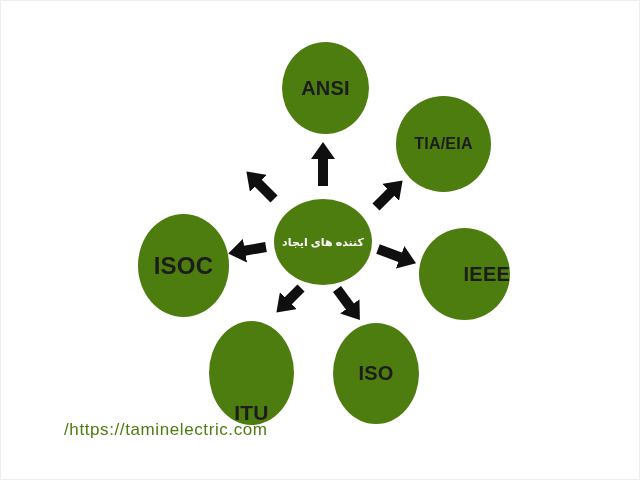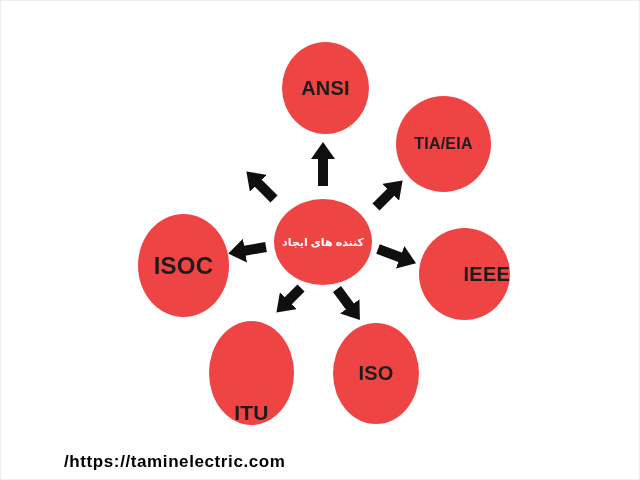--- a/index.html
+++ b/index.html
@@ -7,21 +7,21 @@
     position: relative;
     width: 640px; height: 480px;
     background: #ffffff;
     border: 1px solid #ededed;
     box-sizing: border-box;
     overflow: hidden;
     font-family: "Liberation Sans", "DejaVu Sans", sans-serif;
   }
   .node {
     position: absolute;
-    background: #ef4444;
+    background: #4d7c0f;
     border-radius: 50%;
     display: flex;
     align-items: center;
     justify-content: center;
     text-align: center;
     color: #1c1c1c;
     font-weight: bold;
     letter-spacing: 0.2px;
   }
   .node-center   { left: 273px; top: 198px; width: 98px; height: 86px; flex-direction: column; }
@@ -48,25 +48,24 @@
   }
   .arrow-line {
     stroke: #0f0f0f;
     stroke-width: 10;
     fill: none;
   }
   .footer-url {
     position: absolute;
     left: 63px; top: 419px;
     font-size: 17px;
-    font-weight: bold;
-    color: #000000;
+    font-weight: normal;
+    color: #4d7c0f;
     letter-spacing: 0.6px;
     white-space: nowrap;
-    margin-top: 32px;
   }
 </style>
 </head>
 <body>
 
 <div class="canvas">
 
   <svg class="arrows-layer" width="640" height="480" viewBox="0 0 640 480" xmlns="http://www.w3.org/2000/svg">
     <defs>
       <marker id="ah" markerUnits="userSpaceOnUse" markerWidth="17" markerHeight="24" refX="2" refY="12" orient="auto">

